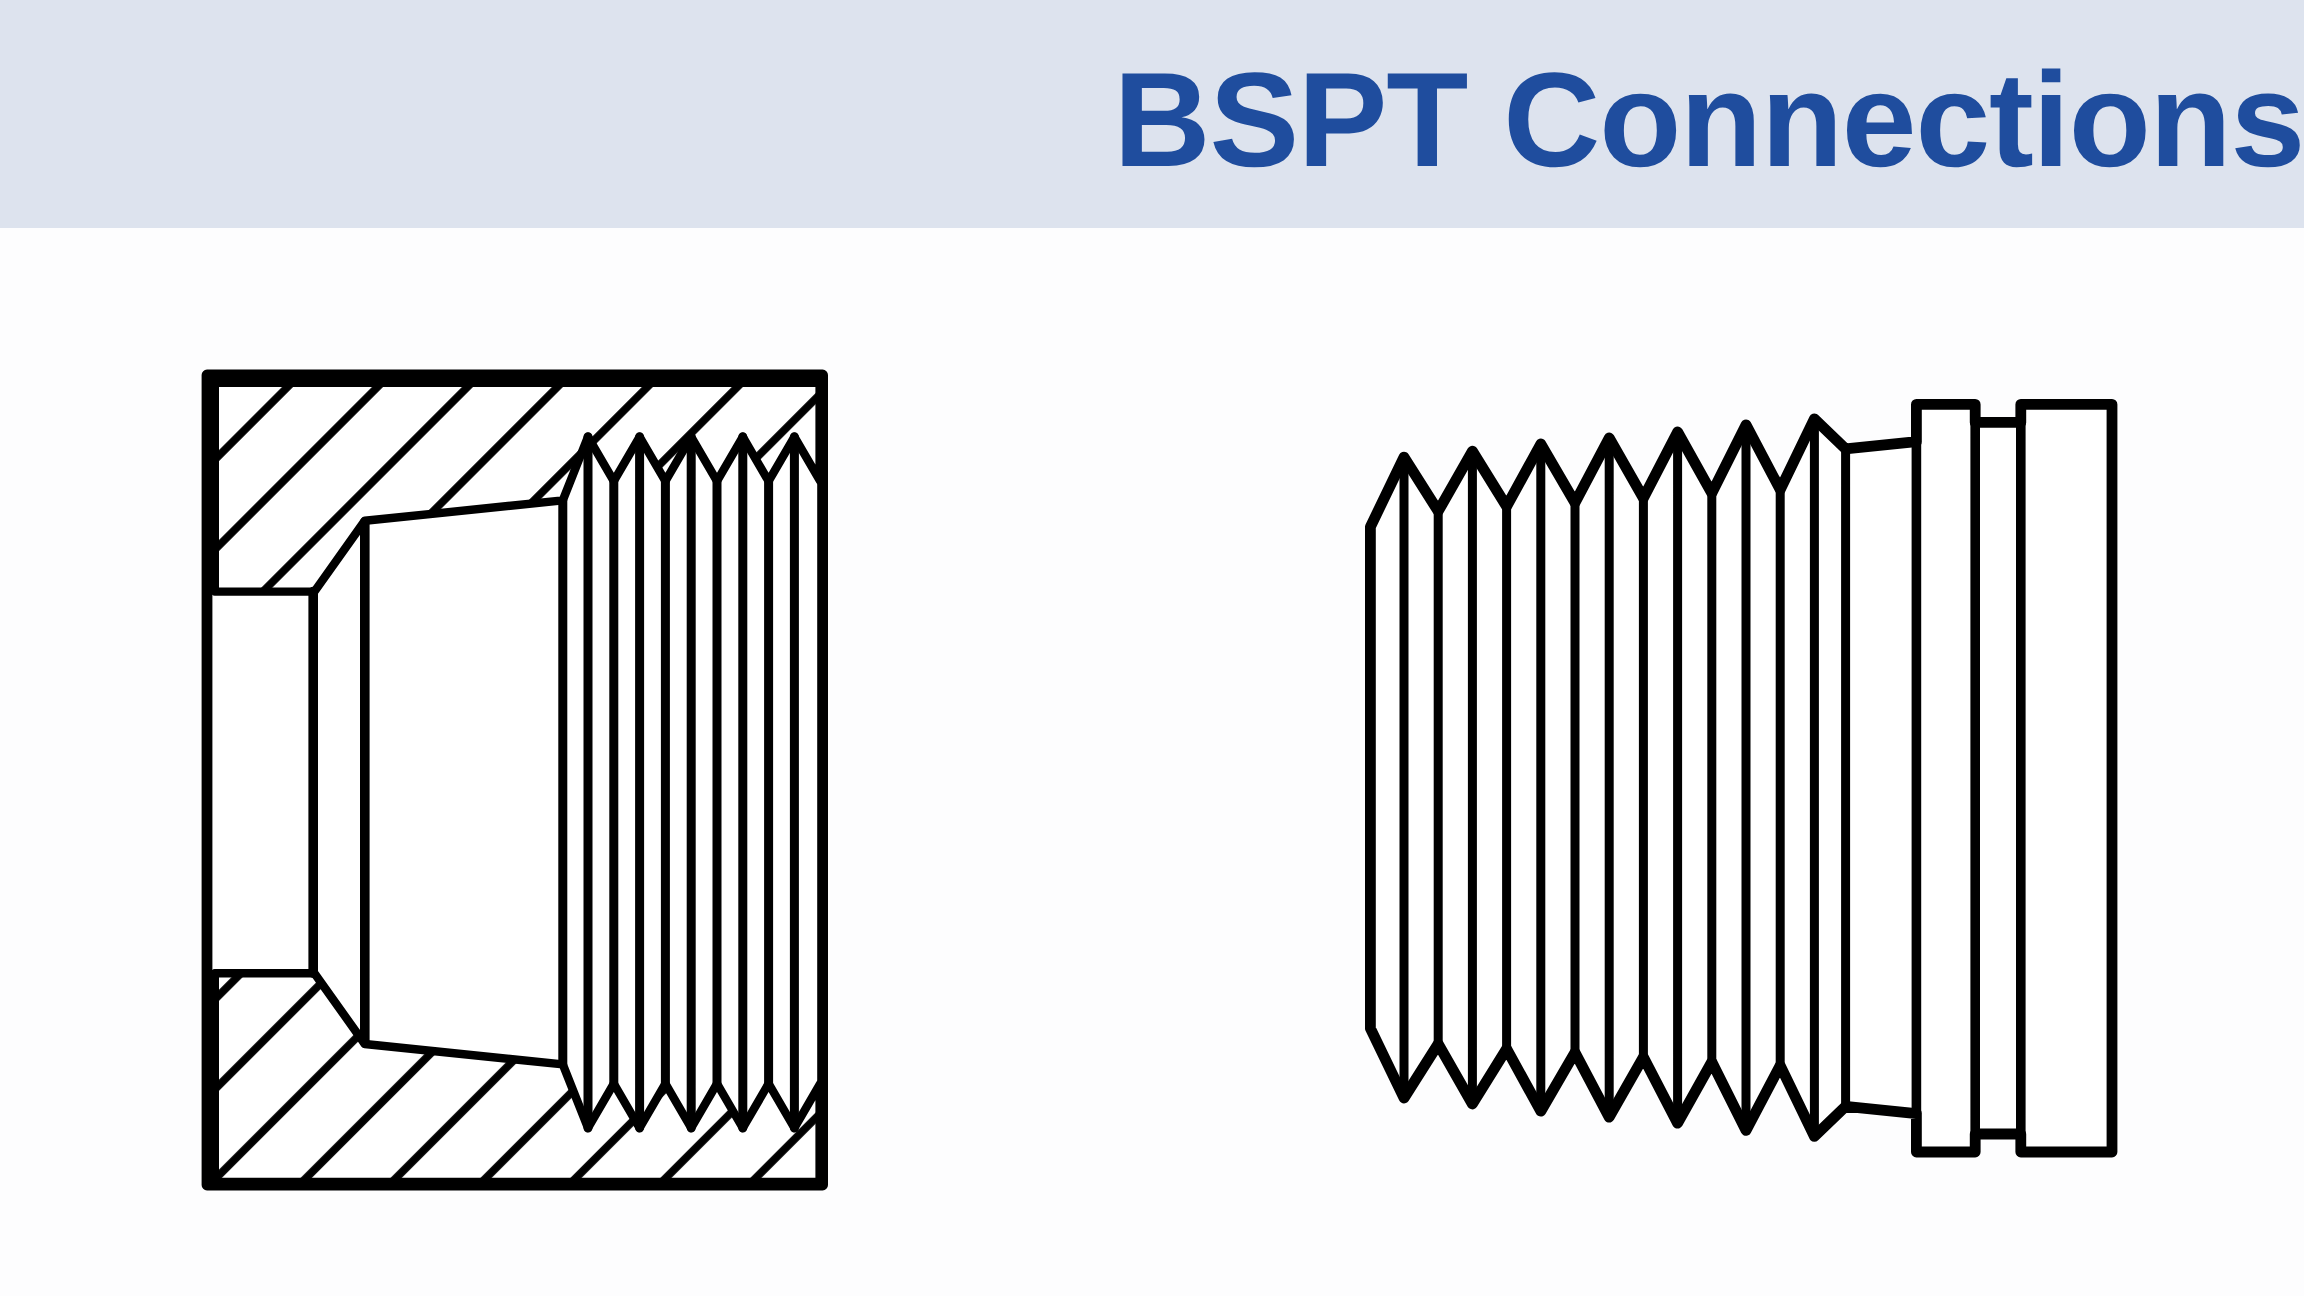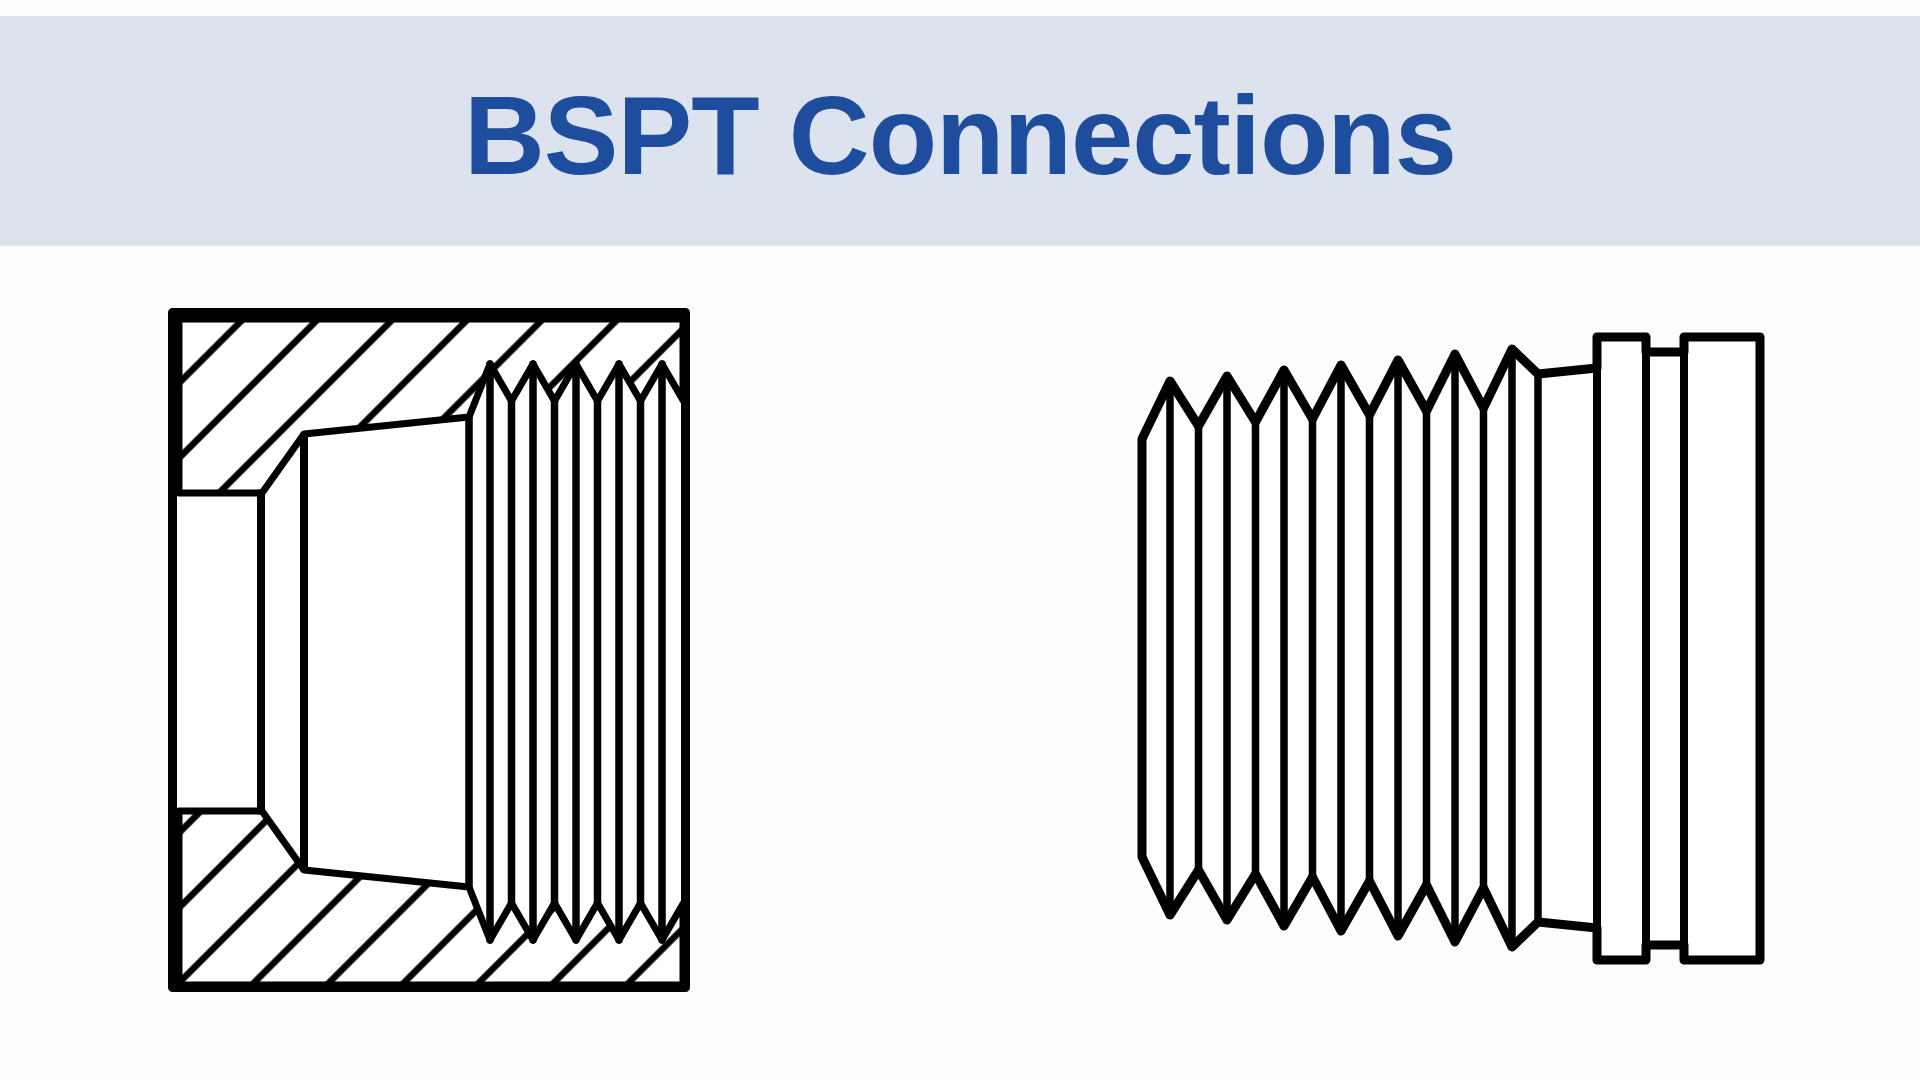--- a/index.html
+++ b/index.html
@@ -9,23 +9,23 @@
     --page-bg:#fdfdfe;
   }
   *{box-sizing:border-box;}
   html,body{margin:0;padding:0;}
   body{
     width:1920px;height:1080px;overflow:hidden;
     background:var(--page-bg);
     font-family:"Liberation Sans",sans-serif;
   }
   .banner{
-    position:absolute;left:0;top:16px;width:1920px;height:230px;
+    position:absolute;left:0;top:0;width:1920px;height:190px;
     background:var(--banner-bg);
-    display:flex;align-items:center;justify-content:center;
+    display:flex;align-items:center;justify-content:flex-end;
   }
   .banner h1{
     margin:0;padding-top:8px;
     font-size:112px;font-weight:700;letter-spacing:-1px;
     color:var(--title-color);
   }
   .canvas{
     position:absolute;left:0;top:0;width:1920px;height:1080px;
   }
   .canvas svg{display:block;width:1920px;height:1080px;}

